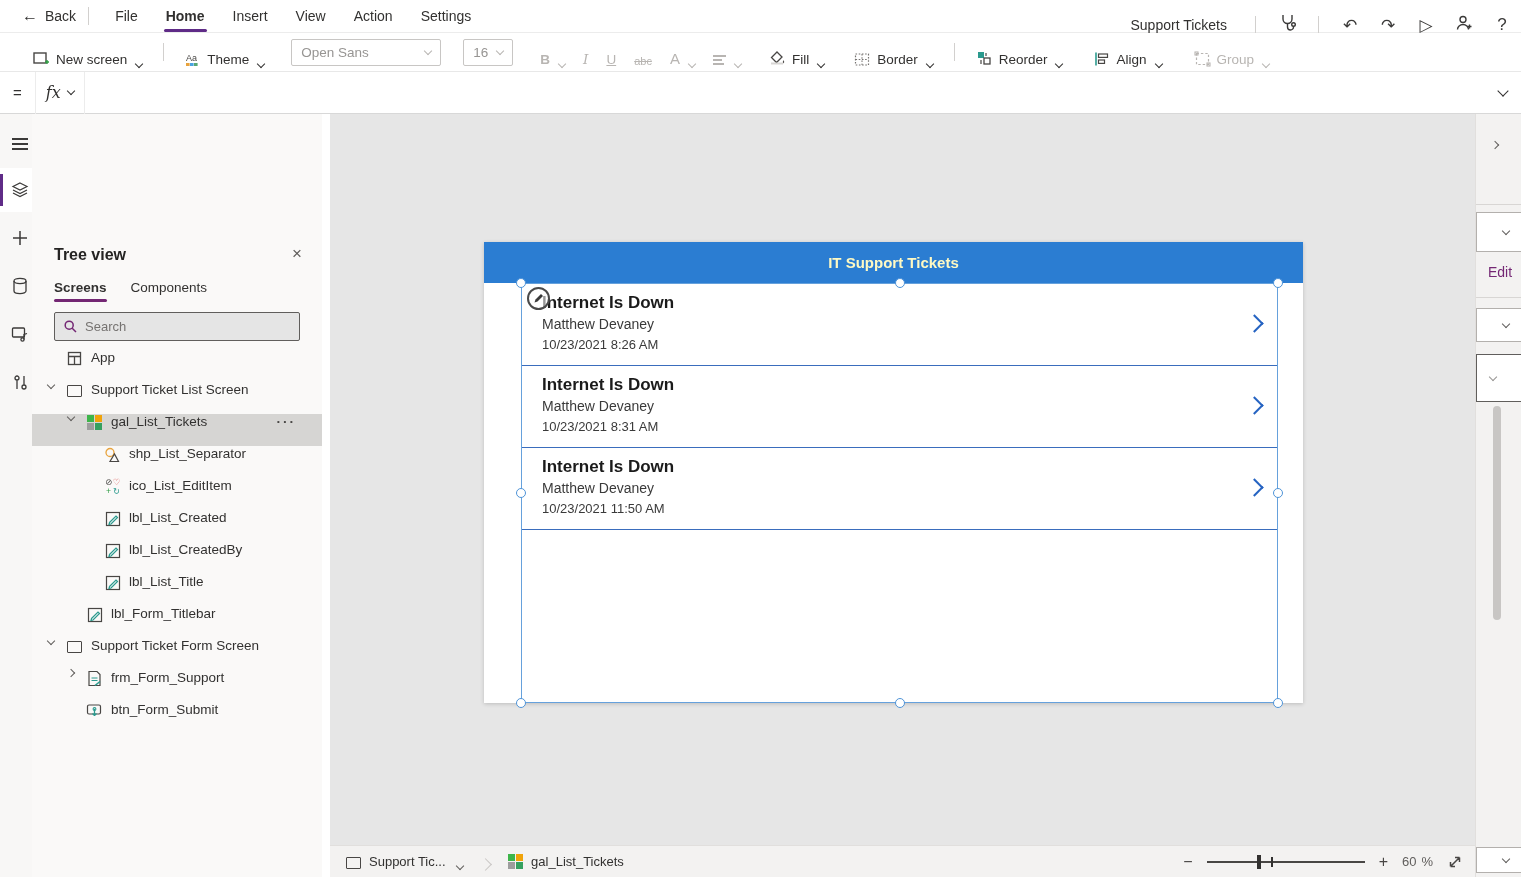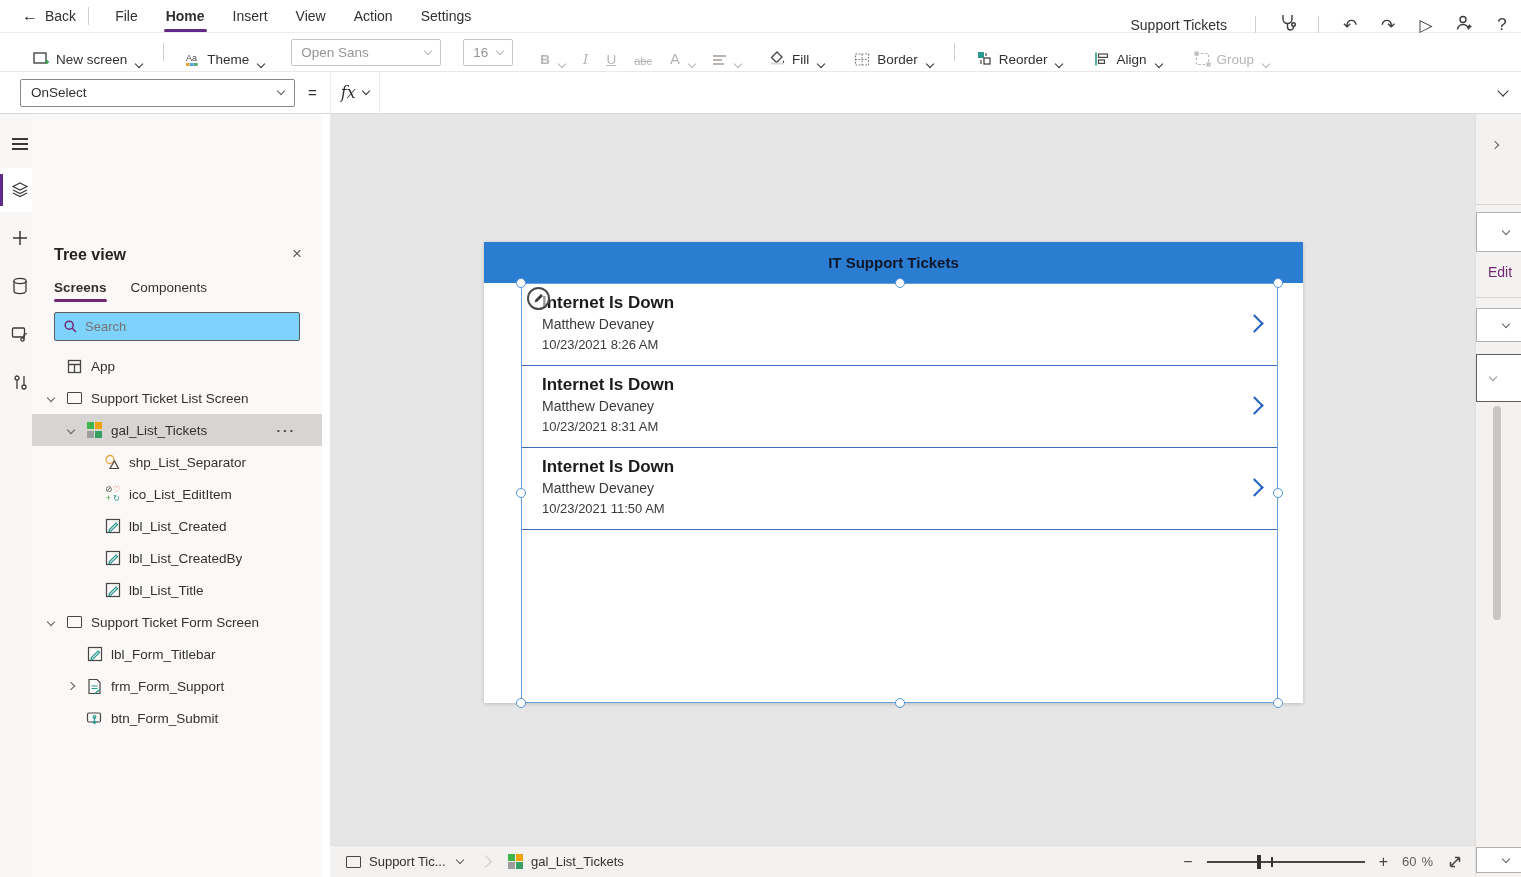--- a/index.html
+++ b/index.html
@@ -45,61 +45,61 @@
   .ham { width:16px; } .ham i { display:block; height:2px; background:#3b3a39; margin:3px 0; }
 
   
   .tree { position:absolute; left:32px; top:114px; width:290px; bottom:0; background:#faf9f8; }
   .tree-title { position:absolute; left:22px; top:132px; font-size:16px; font-weight:600; color:#252423; }
   .tree-close { position:absolute; right:20px; top:130px; font-size:17px; color:#605e5c; }
   .tabs { position:absolute; left:22px; top:166px; display:flex; gap:24px; font-size:13.5px; }
   .tab { padding-bottom:7px; position:relative; }
   .tab.active { font-weight:700; }
   .tab.active::after { content:""; position:absolute; left:0; right:0; bottom:0; height:3px; background:#742774; border-radius:2px; }
-  .searchbox { position:absolute; left:22px; top:198px; width:246px; height:29px; background:#7dd3fc; border:1px solid #605e5c; border-radius:2px; display:flex; align-items:center; padding:0 9px; gap:8px; }
+  .searchbox { position:absolute; left:22px; top:198px; width:246px; height:29px; background:#e5e5e5; border:1px solid #605e5c; border-radius:2px; display:flex; align-items:center; padding:0 9px; gap:8px; }
   .searchbox input { border:none; outline:none; background:transparent; font-size:13px; color:#323130; width:180px; font-family:inherit; }
   .searchbox input::placeholder { color:#767371; }
   .tlist { position:absolute; left:0; right:0; top:236px; }
-  .trow { height:32px; display:flex; align-items:center; font-size:13.5px; color:#323130; position:relative; }
+  .trow { height:32px; display:flex; align-items:flex-start; font-size:13.5px; color:#323130; position:relative; }
   .trow.sel { background:#d6d5d3; }
   .tsp { flex:0 0 auto; } .sp16{width:16px;} .sp36{width:36px;} .sp54{width:54px;}
   .chslot { width:18px; display:flex; align-items:center; justify-content:flex-start; color:#605e5c; }
   .tchv { width:6px; height:6px; border-right:1.3px solid #605e5c; border-bottom:1.3px solid #605e5c; display:inline-block; }
   .tchv.down { transform:rotate(45deg); } .tchv.right { transform:rotate(-45deg); }
   .ticon { width:17px; height:17px; margin-right:8px; display:flex; align-items:center; justify-content:center; flex:0 0 auto; }
   .dots { position:absolute; right:26px; letter-spacing:2px; color:#484644; font-weight:700; }
   .galicon { display:grid; grid-template-columns:7px 7px; grid-template-rows:7px 7px; gap:1.5px; }
   .galicon b { display:block; }
   .icogrid { display:grid; grid-template-columns:8px 8px; grid-template-rows:9px 9px; font-size:8.5px; line-height:9px; text-align:center; }
   .rect-ic { width:15px; height:12px; border:1.4px solid #484644; border-radius:1px; background:transparent; }
 
   
   .canvas { position:absolute; left:330px; top:114px; right:46px; bottom:32px; background:#e6e6e6; }
   .app { position:absolute; left:154px; top:128px; width:819px; height:461px; background:#fff; box-shadow:0 1px 4px rgba(0,0,0,.18); }
-  .appbar { height:41px; background:#2b7dd2; color:#0f172a; display:flex; align-items:center; justify-content:center; font-size:15px; font-weight:600; }
+  .appbar { height:41px; background:#2b7dd2; color:#fef9c3; display:flex; align-items:center; justify-content:center; font-size:15px; font-weight:600; }
   .gal { position:absolute; left:191px; top:169px; width:757px; height:420px; border:1px solid #66a1dc; background:transparent; }
   .gitem { position:relative; height:82px; border-bottom:1px solid #3a6dbd; padding:8px 0 0 20px; background:#fff; }
   .gi-title { font-size:17px; font-weight:700; color:#1b1b1b; line-height:22px; }
   .gi-author { font-size:14px; color:#3a3a3a; line-height:21px; }
   .gi-date { font-size:13px; color:#3a3a3a; line-height:20px; }
   .gi-chev { position:absolute; right:16px; top:50%; width:13px; height:13px; margin-top:-8px; border-top:2.4px solid #2563c2; border-right:2.4px solid #2563c2; transform:rotate(45deg); }
   .gal-rest { position:absolute; left:0; right:0; top:247px; bottom:0; background:#fff; }
   .hdl { position:absolute; width:10px; height:10px; border-radius:50%; background:#fff; border:1.6px solid #4f94d8; z-index:5; }
   .editpin { position:absolute; left:5px; top:3px; width:23px; height:23px; border:2px solid #4a4a4a; border-radius:50%; background:rgba(255,255,255,.55); display:flex; align-items:center; justify-content:center; z-index:4; }
 
   
   .rpanel { position:absolute; right:0; top:114px; width:46px; bottom:0; background:#f3f2f1; border-left:1px solid #e1dfdd; }
   .rp-line { position:absolute; left:0; right:0; height:1px; background:#d8d6d4; }
   .rp-combo { position:absolute; left:0; right:0; background:#fff; border:1px solid #b3b0ad; border-right:none; display:flex; align-items:center; justify-content:flex-end; padding-right:12px; color:#484644; }
   .rp-edit { position:absolute; left:12px; font-size:14px; color:#742774; }
   .rp-scroll { position:absolute; left:17px; width:8px; border-radius:4px; background:#c8c6c4; }
 
   
   .sbar { position:absolute; left:330px; right:46px; bottom:0; height:32px; background:#f3f2f1; border-top:1px solid #e1dfdd; display:flex; align-items:center; font-size:13px; color:#323130; }
-  .sb-left { display:flex; align-items:center; gap:8px; margin-left:16px; }
+  .sb-left { display:flex; align-items:flex-end; gap:8px; margin-left:16px; }
   .crumb-sep { width:9px; height:9px; border-top:1.6px solid #c8c6c4; border-right:1.6px solid #c8c6c4; transform:rotate(45deg); margin:0 10px; }
   .sb-zoom { position:absolute; right:12px; display:flex; align-items:center; gap:14px; color:#484644; }
   .ztrack { position:relative; width:158px; height:2px; background:#484644; }
   .zthumb { position:absolute; left:50px; top:-6px; width:4px; height:14px; background:#323130; }
   .ztick { position:absolute; left:64px; top:-4px; width:2px; height:10px; background:#323130; }
   .zpct { font-size:13px; color:#605e5c; display:flex; gap:5px; }
 </style>
 </head>
 <body>
 
@@ -237,24 +237,20 @@
         <rect x="2.5" y="2.5" width="12" height="11" fill="none" stroke="#b8b5b2" stroke-width="1.2" stroke-dasharray="2.4 2"></rect>
         <rect x="1" y="1" width="3" height="3" fill="none" stroke="#b8b5b2" stroke-width="1.1"></rect>
         <rect x="13" y="12" width="3" height="3" fill="none" stroke="#b8b5b2" stroke-width="1.1"></rect>
       </svg>
       <span>Group</span>
       <span class="chv"></span>
     </div>
   </div>
 
   <div class="fbar">
-    <div class="prop-combo">
-      <span>OnSelect</span>
-      <span class="chv" style="color:#605e5c"></span>
-    </div>
     <span class="eq">=</span>
     <div class="fxbox">
       <span class="fx-it">fx</span>
       <span class="chv"></span>
     </div>
     <div class="code">
       
       
     </div>
     <div class="fbar-exp">
@@ -417,40 +413,40 @@
         <span class="ticon">
           <svg width="16" height="16" viewBox="0 0 16 16">
               <rect x="1.5" y="1.5" width="13" height="13" fill="none" stroke="#484644" stroke-width="1.2"></rect>
               <path d="M4.5 11.5 L11 5 l1.5 1.5 L6 13 l-2 .5 Z" fill="none" stroke="#2b9a8e" stroke-width="1.2"></path>
             </svg>
         </span>
         <span>lbl_List_Title</span>
       </div>
 
       <div class="trow">
+        <span class="tsp sp36"></span>
+          <span class="chslot"></span>
+        <span class="ticon">
+          <svg width="16" height="16" viewBox="0 0 16 16">
+              <rect x="1.5" y="1.5" width="13" height="13" fill="none" stroke="#484644" stroke-width="1.2"></rect>
+              <path d="M4.5 11.5 L11 5 l1.5 1.5 L6 13 l-2 .5 Z" fill="none" stroke="#2b9a8e" stroke-width="1.2"></path>
+            </svg>
+        </span>
+        <span>lbl_Form_Titlebar</span>
+      </div>
+
+      <div class="trow">
         <span class="tsp sp16"></span>
           <span class="chslot">
             <span class="tchv down"></span>
           </span>
         <span class="ticon">
             <span class="rect-ic"></span>
           </span>
         <span>Support Ticket Form Screen</span>
-      </div>
-
-      <div class="trow">
-        <span class="tsp sp36"></span>
-          <span class="chslot"></span>
-        <span class="ticon">
-          <svg width="16" height="16" viewBox="0 0 16 16">
-              <rect x="1.5" y="1.5" width="13" height="13" fill="none" stroke="#484644" stroke-width="1.2"></rect>
-              <path d="M4.5 11.5 L11 5 l1.5 1.5 L6 13 l-2 .5 Z" fill="none" stroke="#2b9a8e" stroke-width="1.2"></path>
-            </svg>
-        </span>
-        <span>lbl_Form_Titlebar</span>
       </div>
 
       <div class="trow">
         <span class="tsp sp36"></span>
           <span class="chslot">
             <span class="tchv right"></span>
           </span>
         <span class="ticon">
           <svg width="15" height="17" viewBox="0 0 15 17">
               <path d="M2 1.5 h8 l3 3 v11 h-11 Z" fill="none" stroke="#484644" stroke-width="1.2"></path>

